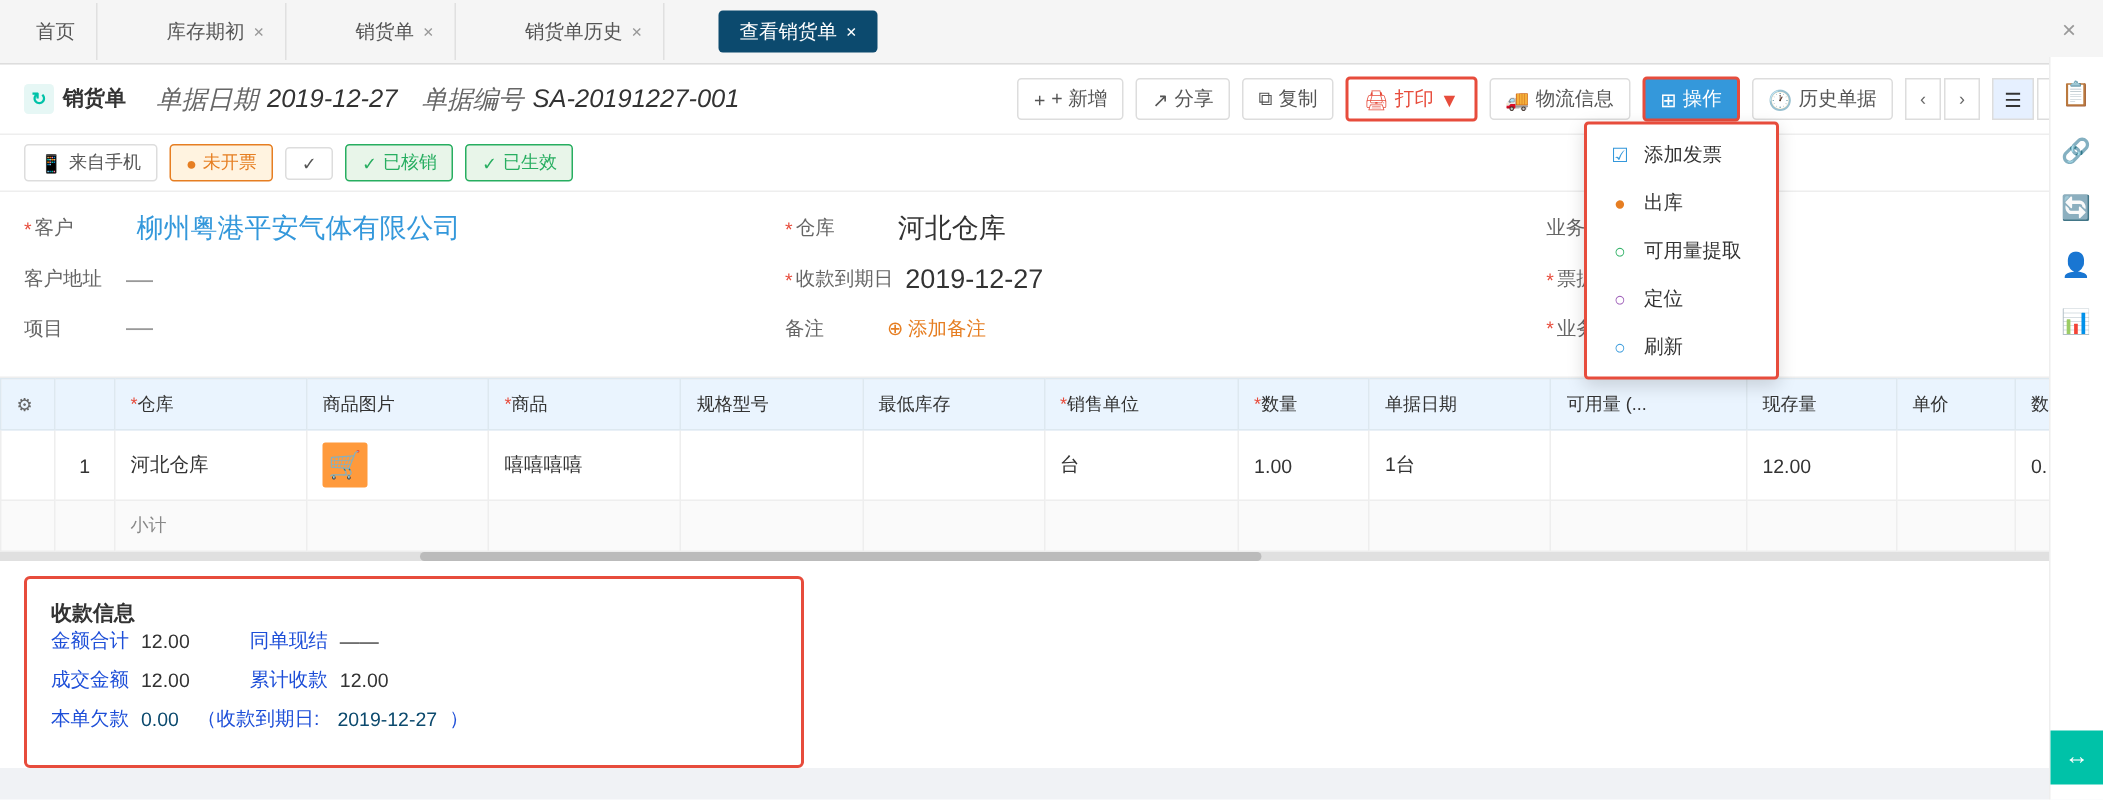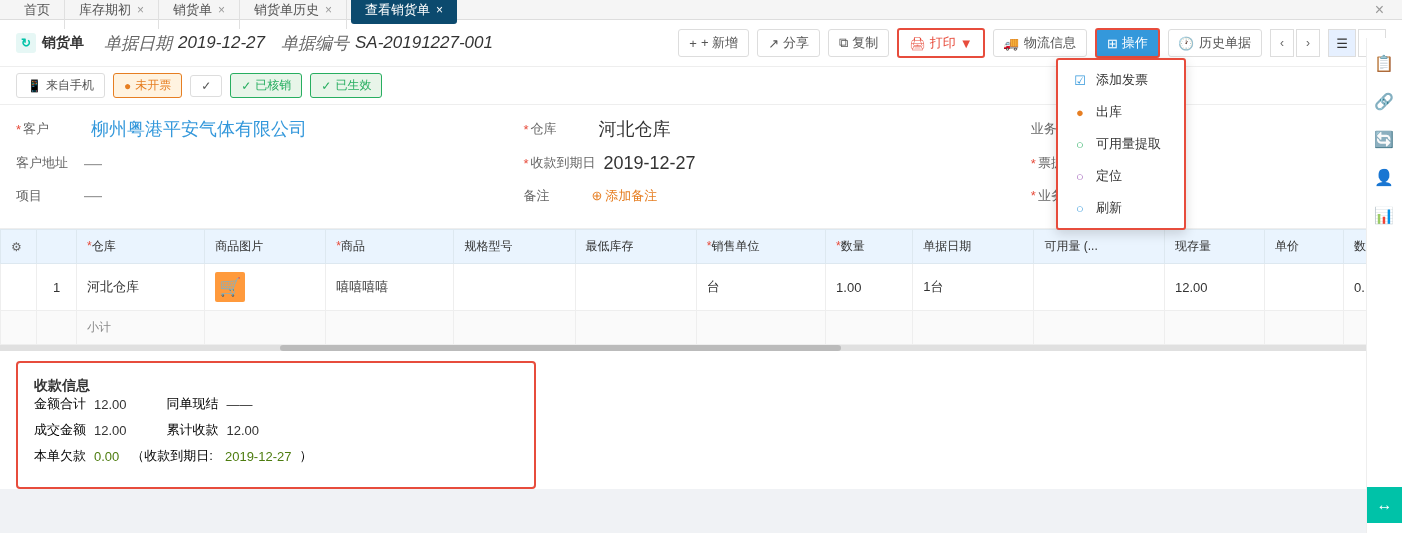--- a/index.html
+++ b/index.html
@@ -1,21 +1,21 @@
 <!DOCTYPE html>
 <html><head>
   <meta charset="utf-8">
   <style>
     * { box-sizing: border-box; margin: 0; padding: 0; }
     body { font-family: "Microsoft YaHei", "PingFang SC", sans-serif; font-size: 13px; background: #f0f2f5; color: #333; }
 
     
     .tab-bar {
       display: flex; align-items: center; background: #f5f5f5; border-bottom: 1px solid #ddd;
-      padding: 0 10px; height: 20px; position: relative;
+      padding: 0 10px; height: 43px; position: relative; gap: 32px;
     }
     .tab-item {
       display: flex; align-items: center; padding: 0 14px; height: 38px;
       cursor: pointer; font-size: 13px; color: #555; border-right: 1px solid #e0e0e0;
       white-space: nowrap;
     }
     .tab-item.active {
       background: #fff; color: #333; font-weight: 500;
       border-top: 2px solid #00c2a8;
     }
@@ -159,23 +159,23 @@
     .scrollbar-thumb { height: 6px; background: #bbb; width: 40%; border-radius: 3px; margin-left: 20%; }
 
     
     .payment-section {
       border: 2px solid #e74c3c; border-radius: 4px; margin: 10px 16px;
       padding: 14px 16px; background: #fff; max-width: 520px;
     }
     .payment-title { font-weight: 600; font-size: 14px; margin-bottom: 0; color: #333; }
     .payment-row { display: flex; gap: 40px; margin-bottom: 8px; }
     .payment-item { display: flex; align-items: center; gap: 8px; }
-    .payment-label { color: #000000; font-size: 13px; }
+    .payment-label { color: #1d4ed8; font-size: 13px; }
     .payment-value { color: #333; font-size: 13px; font-weight: 500; }
-    .payment-value.red { color: #4d7c0f; }
+    .payment-value.red { color: #0c4a6e; }
 
     
     .right-sidebar {
       position: fixed; right: 0; top: 38px; bottom: 0; width: 36px;
       background: #fff; border-left: 1px solid #eee;
       display: flex; flex-direction: column; align-items: center;
       padding-top: 10px; gap: 8px;
     }
     .sidebar-icon-btn {
       width: 30px; height: 30px; display: flex; align-items: center; justify-content: center;

